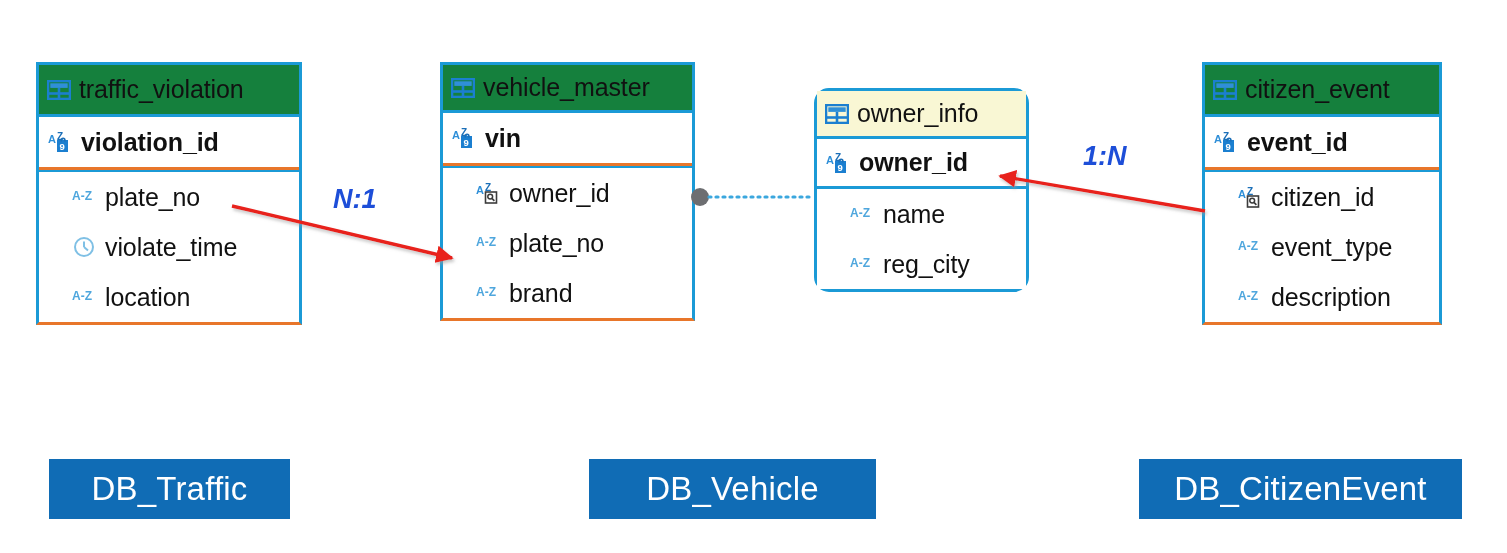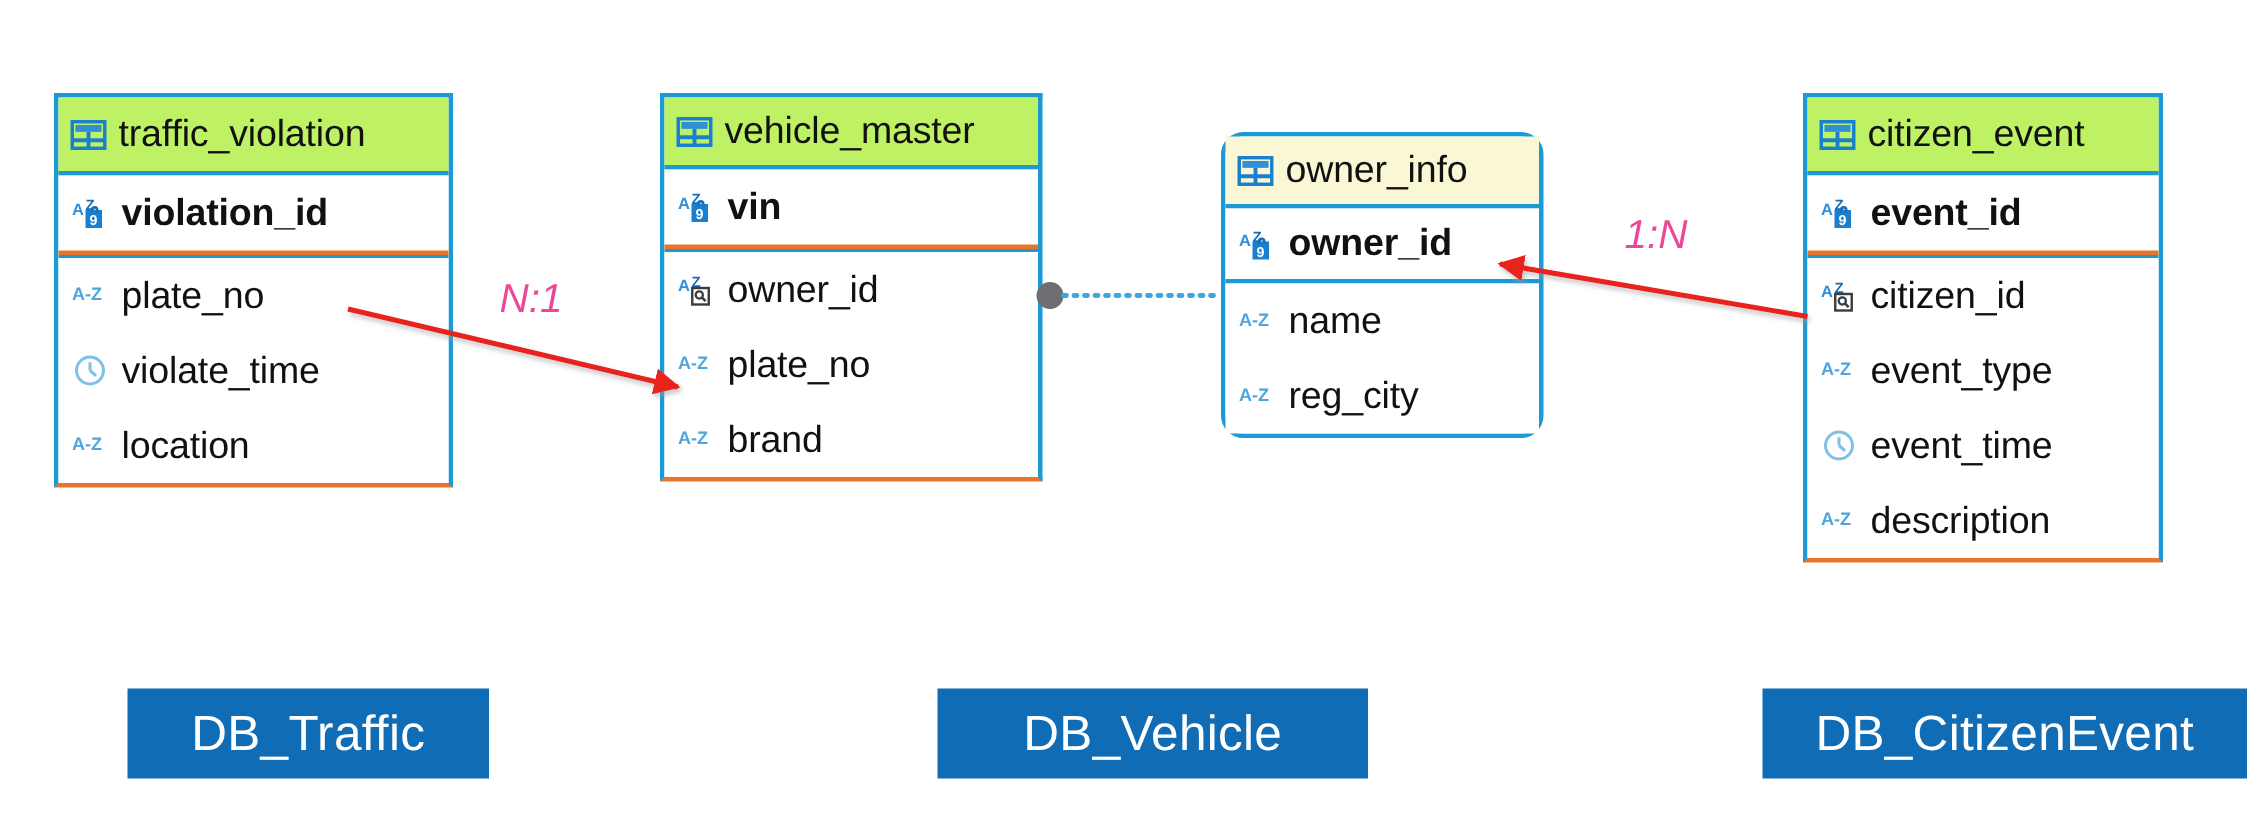--- a/index.html
+++ b/index.html
@@ -27,21 +27,21 @@
     background: #ffffff;
   }
   .entity-header {
     display: flex;
     align-items: center;
     gap: 8px;
     padding: 4px 10px 4px 8px;
     box-sizing: border-box;
     border-bottom: 3px solid #1b9ad6;
   }
-  .entity-header.orange { background: #bef264; }
+  .entity-header.orange { background: #15803d; }
   .entity-header.cream  { background: #f9f7d4; }
 
   .entity-title {
     font-size: 25px;
     color: #111111;
     white-space: nowrap;
     letter-spacing: -0.1px;
   }
 
   
@@ -50,20 +50,21 @@
     background: #ffffff;
     border-bottom: 3px solid #e8762a;
   }
   .pk-section.plainline {
     border-bottom: 3px solid #1b9ad6;
   }
   .field-section {
     box-sizing: border-box;
     background: #ffffff;
     border-top: 2px solid #1b9ad6;
+    padding-left: 24px;
   }
   .entity.orange-foot { border-bottom-color: #e8762a; }
 
   .field-row {
     display: flex;
     align-items: center;
     gap: 7px;
     padding: 2px 10px 2px 9px;
     box-sizing: border-box;
     height: 50px;
@@ -81,39 +82,38 @@
 
   
   #overlay {
     position: absolute;
     left: 0; top: 0;
     width: 1507px; height: 553px;
     pointer-events: none;
   }
   .rel-label {
     position: absolute;
-    color: #ec4899;
-    font-weight: normal;
+    color: #1d4ed8;
+    font-weight: bold;
     font-style: italic;
     font-size: 27px;
     white-space: nowrap;
   }
 
   
   .db-banner {
     position: absolute;
     background: #106cb5;
     color: #ffffff;
     display: flex;
     align-items: center;
     justify-content: center;
     font-size: 33px;
     letter-spacing: 0.2px;
     box-sizing: border-box;
-    margin-left: 36px;
   }
 </style>
 </head>
 <body>
 
 <div id="canvas">
 
   <div class="entity orange-foot" style="left:36px; top:62px; width:266px;">
     <div class="entity-header orange" style="height:52px;">
       <span class="icon">
@@ -316,30 +316,20 @@
       <div class="field-row">
         <span class="icon">
           <svg width="26" height="22" viewBox="0 0 26 22">
             <text x="0" y="14" font-family="Liberation Sans, sans-serif" font-size="12" font-weight="bold" fill="#4ea6dd">A-Z</text>
           </svg>
         </span>
         <span class="field-name">event_type</span>
       </div>
       <div class="field-row">
         <span class="icon">
-          <svg width="26" height="24" viewBox="0 0 26 24">
-            <circle cx="12" cy="12" r="9" fill="none" stroke="#7fc0e5" stroke-width="2"></circle>
-            <line x1="12" y1="12" x2="12" y2="6.5" stroke="#7fc0e5" stroke-width="2"></line>
-            <line x1="12" y1="12" x2="16" y2="15.5" stroke="#7fc0e5" stroke-width="2"></line>
-          </svg>
-        </span>
-        <span class="field-name">event_time</span>
-      </div>
-      <div class="field-row">
-        <span class="icon">
           <svg width="26" height="22" viewBox="0 0 26 22">
             <text x="0" y="14" font-family="Liberation Sans, sans-serif" font-size="12" font-weight="bold" fill="#4ea6dd">A-Z</text>
           </svg>
         </span>
         <span class="field-name">description</span>
       </div>
     </div>
   </div>
 
   <svg id="overlay" viewBox="0 0 1507 553" xmlns="http://www.w3.org/2000/svg">

